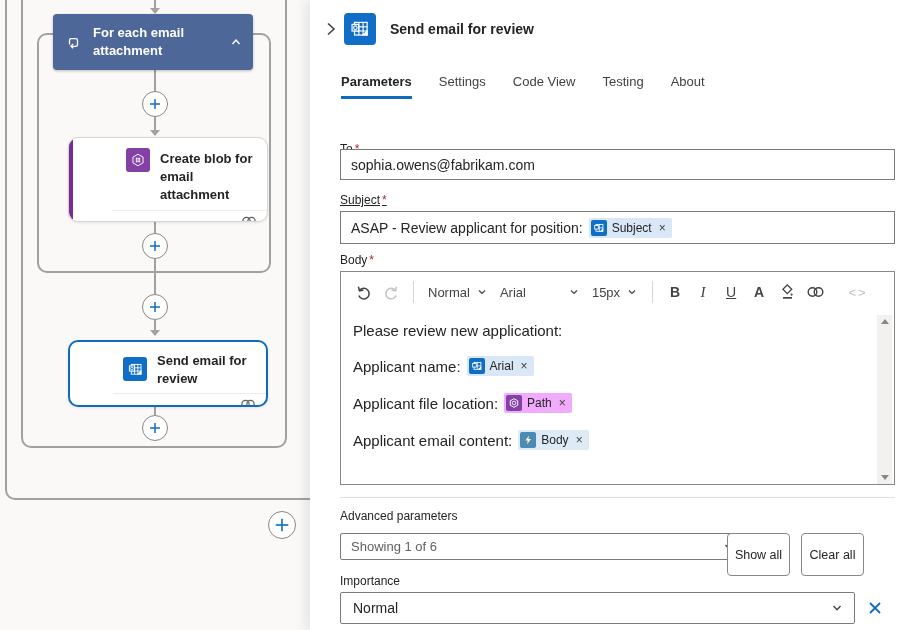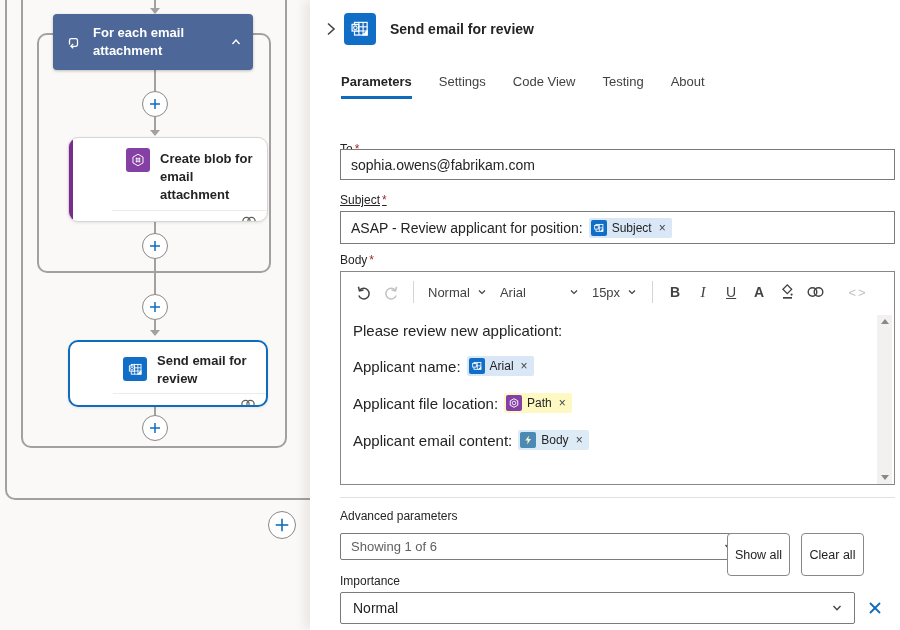--- a/index.html
+++ b/index.html
@@ -58,21 +58,21 @@
   .tab.active { font-weight:bold; color:#242424; border-bottom:3px solid #0f6cbd; }
 
   .flabel { position:absolute; left:30px; font-size:12px; color:#242424; }
   .req { color:#a4262c; margin-left:2px; }
   .tinput { position:absolute; left:30px; width:555px; background:#fff;
             border:1px solid #7a7a79; font-size:14px; color:#242424;
             display:flex; align-items:center; padding:0 10px; cursor:text; }
 
   .token { display:inline-flex; align-items:center; gap:5px; background:#d9e7f7;
            border-radius:2px; padding:2px 6px 2px 2px; margin-left:6px; cursor:pointer; }
-  .token.purple { background:#fef9c3; }
+  .token.purple { background:#f0abfc; }
   .token.lblue  { background:#ddebf6; }
   .token-ic { width:16px; height:16px; border-radius:2px; display:flex; align-items:center; justify-content:center; }
   .token-txt { font-size:12px; color:#242424; }
   .token-x { font-size:12px; color:#424242; margin-left:2px; }
 
   .editor { position:absolute; left:30px; top:271px; width:555px; height:214px;
             border:1px solid #8a8886; background:#fff; }
   .ed-toolbar { height:40px; display:flex; align-items:center; padding:0 10px 0 10px; gap:4px; }
   .tb-btn { display:flex; align-items:center; justify-content:center; min-width:24px; height:26px;
             cursor:pointer; color:#424242; border-radius:2px; }

